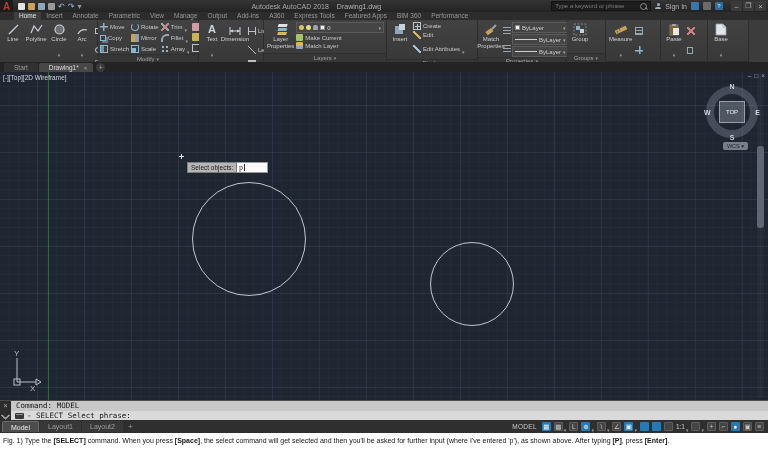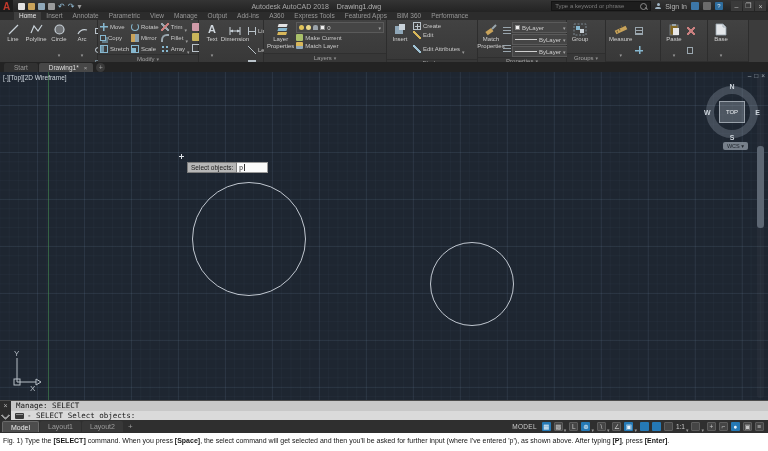--- a/index.html
+++ b/index.html
@@ -621,24 +621,24 @@
       </svg>
     </div>
   </div>
 
   <div class="cmdwrap">
     <div class="cmd-gutter">
       <span>×</span>
       <span class="wrench"></span>
     </div>
     <div class="cmd-rows">
-      <div class="cmd-hist">Manage: SELECT</div>
+      <div class="cmd-hist">Command: MODEL</div>
       <div class="cmd-cur">
         <span class="kbd-ic"></span>
-        <span>- SELECT Select objects:</span>
+        <span>- SELECT Select phrase:</span>
       </div>
     </div>
   </div>
 
   <div class="statusrow">
     <div class="ltabs">
       <span class="ltab active">Model</span>
       <span class="ltab">Layout1</span>
       <span class="ltab">Layout2</span>
       <span class="ltab-plus">+</span>

